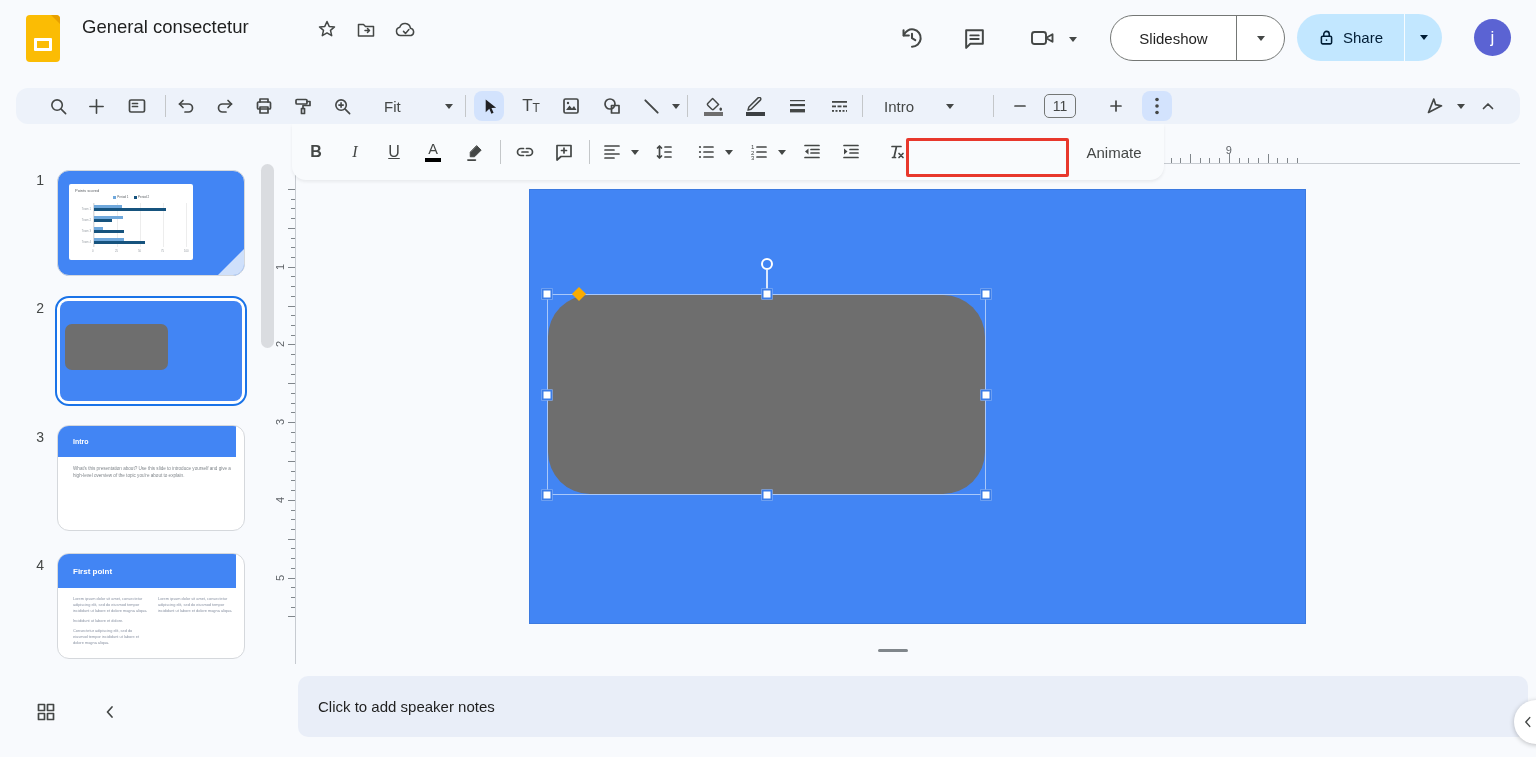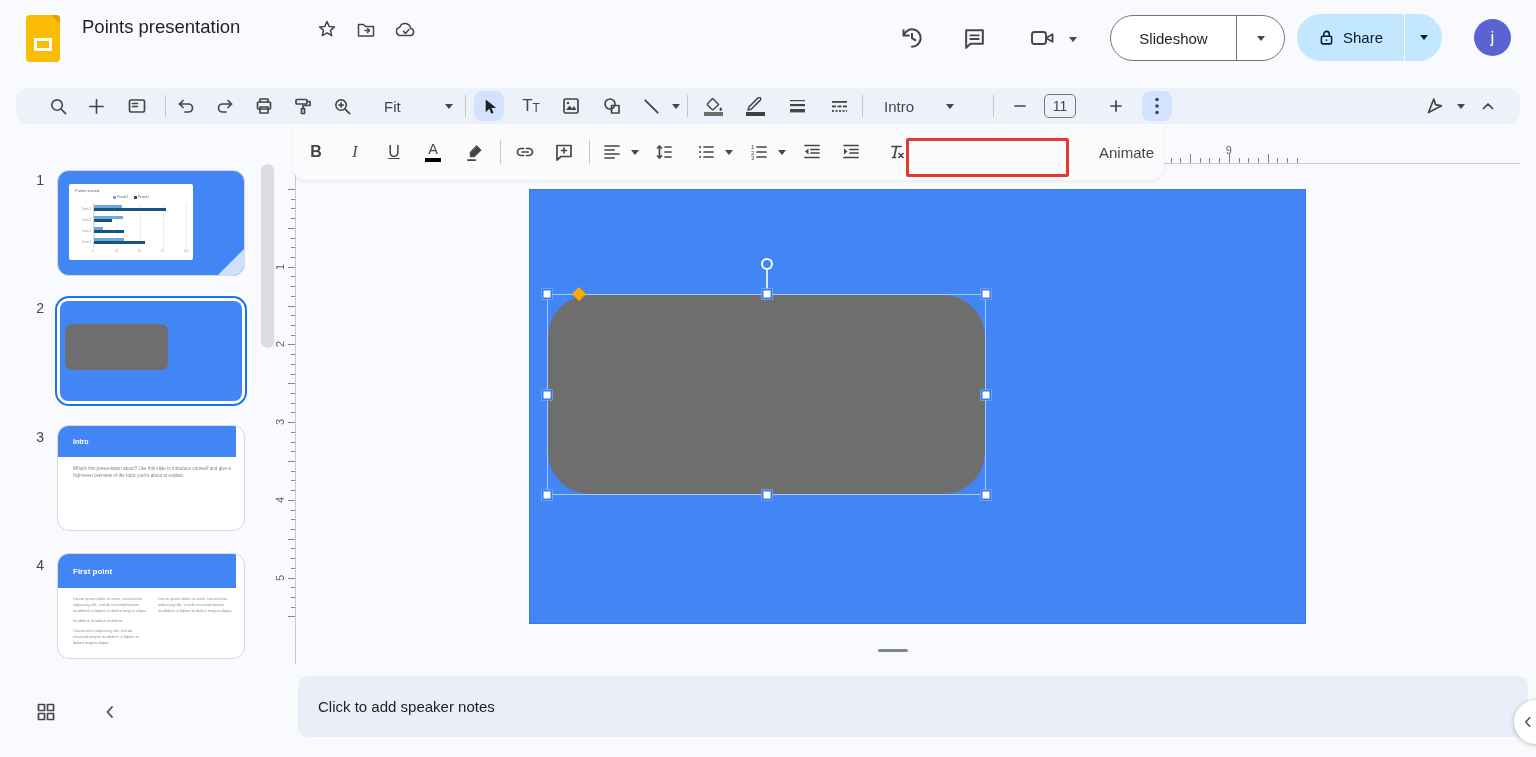--- a/index.html
+++ b/index.html
@@ -23,21 +23,21 @@
 </head>
 <body>
 
 <div class="abs" style="left:0;top:0;width:1536px;height:84px;">
 
   <div class="abs" style="left:26px;top:15px;width:34px;height:47px;background:#fbbc04;border-radius:4px;">
     <div class="abs" style="right:0;top:0;width:0;height:0;border-left:9px solid transparent;border-top:9px solid #e8a000;border-radius:0 4px 0 0;"></div>
     <div class="abs" style="left:8px;top:23px;width:18px;height:13px;border:3.5px solid #fff;border-radius:1px;"></div>
   </div>
 
-  <div class="abs" style="left:82px;top:16px;font-size:18.5px;color:#1f1f1f;">Points presentation</div>
+  <div class="abs" style="left:82px;top:16px;font-size:18.5px;color:#1f1f1f;">General consectetur</div>
 
   <div class="abs ibtn" style="left:315px;top:17px;width:24px;height:24px;">
     <svg class="ic" width="20" height="20" viewBox="0 0 20 20" style="stroke-width:1.5;">
         <path d="M10 2.5 L12.2 7.4 L17.5 7.9 L13.5 11.4 L14.7 16.7 L10 13.9 L5.3 16.7 L6.5 11.4 L2.5 7.9 L7.8 7.4 Z"></path>
       </svg>
   </div>
   <div class="abs ibtn" style="left:354px;top:18px;width:24px;height:24px;">
     <svg class="ic" width="20" height="20" viewBox="0 0 20 20" style="stroke-width:1.5;">
         <path d="M2.5 4.5 h5 l2 2 h8 v9.5 h-15 z"></path>
         <path d="M9 10.5 h4 M11.5 8.5 l2 2 -2 2"></path>
@@ -485,21 +485,21 @@
         <path d="M2 2.5 h14 M8 6.5 h8 M8 10 h8 M2 14.5 h14"></path>
         <path d="M2 5.5 v6 L5.5 8.5 z" fill="#444746" stroke="none"></path>
       </svg>
   </div>
   <div class="ibtn" style="left:590px;top:14px;width:28px;height:28px;">
     <svg class="ic" width="18" height="18" viewBox="0 0 18 18">
         <path d="M5 3.5 h9 M9.5 3.5 L7 14.5 M5.5 14.5 h3"></path>
         <path d="M12 10.5 l4 4 M16 10.5 l-4 4"></path>
       </svg>
   </div>
-  <div class="ibtn" style="left:782px;top:11px;width:80px;height:34px;justify-content:flex-end;">
+  <div class="ibtn" style="left:782px;top:11px;width:80px;height:34px;">
     <span class="tbtn">Animate</span>
   </div>
 </div>
 
 <div class="abs" style="left:906px;top:138px;width:163px;height:39px;border:3px solid #e8382c;border-radius:2px;z-index:8;"></div>
 
 <div class="abs" style="left:0;top:164px;width:272px;height:520px;">
   <span class="slide-num" style="top:8px;">1</span>
   <div class="thumb" style="top:6px;background:#4285f4;">
     <div class="abs" style="left:11px;top:13px;width:124px;height:76px;background:#fff;border-radius:2px;" id="thumb-chart">

